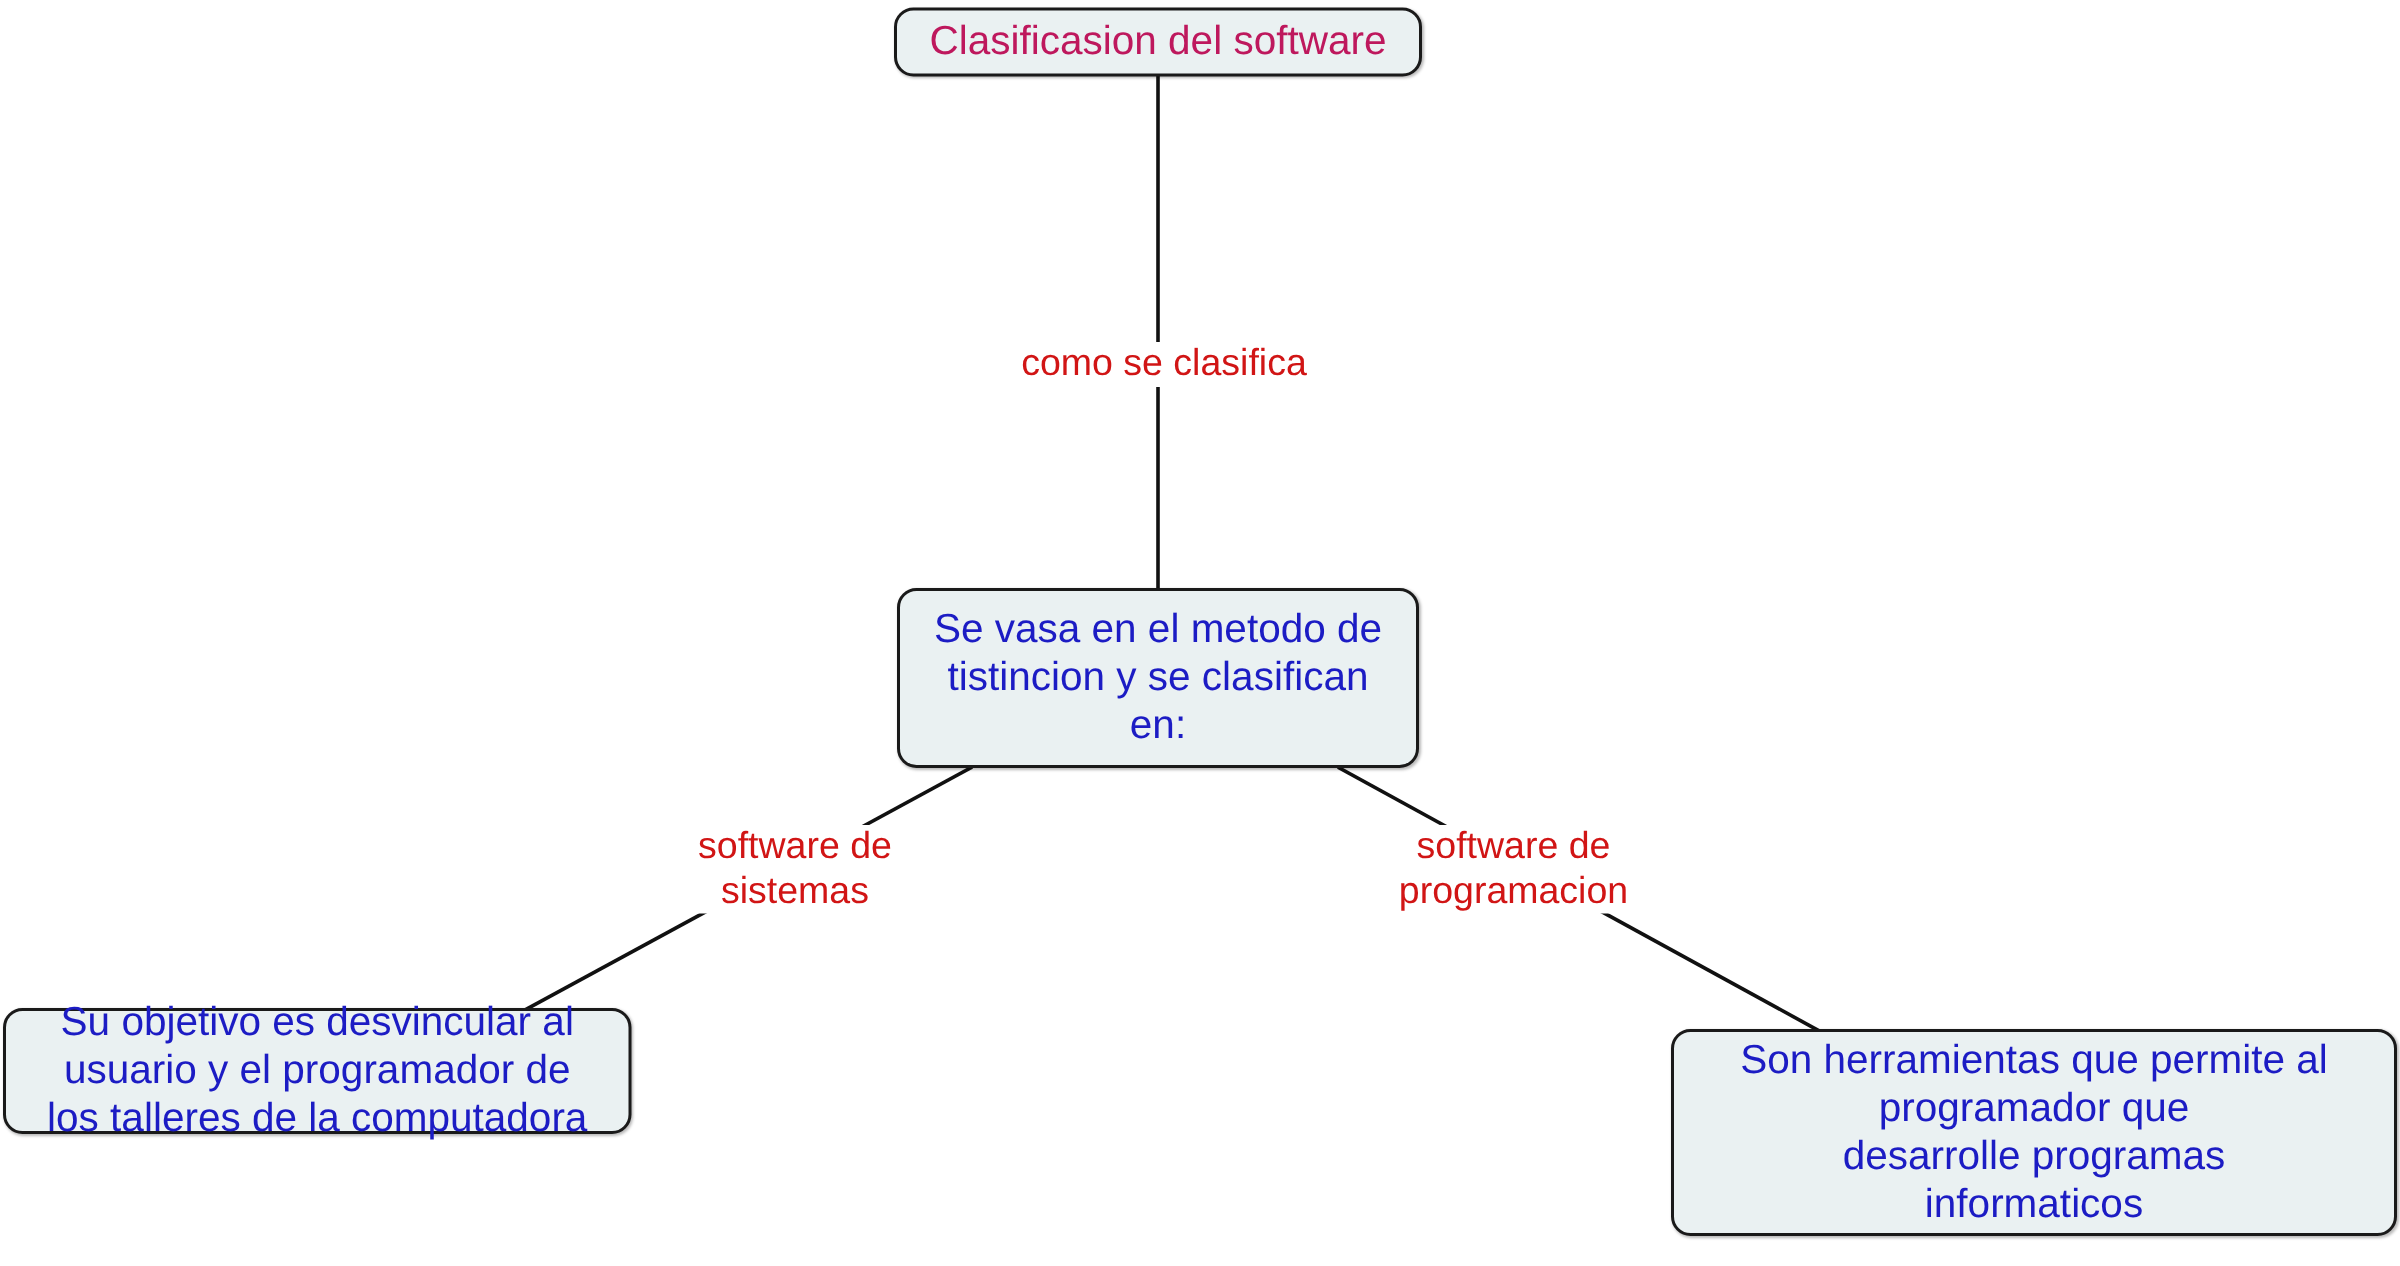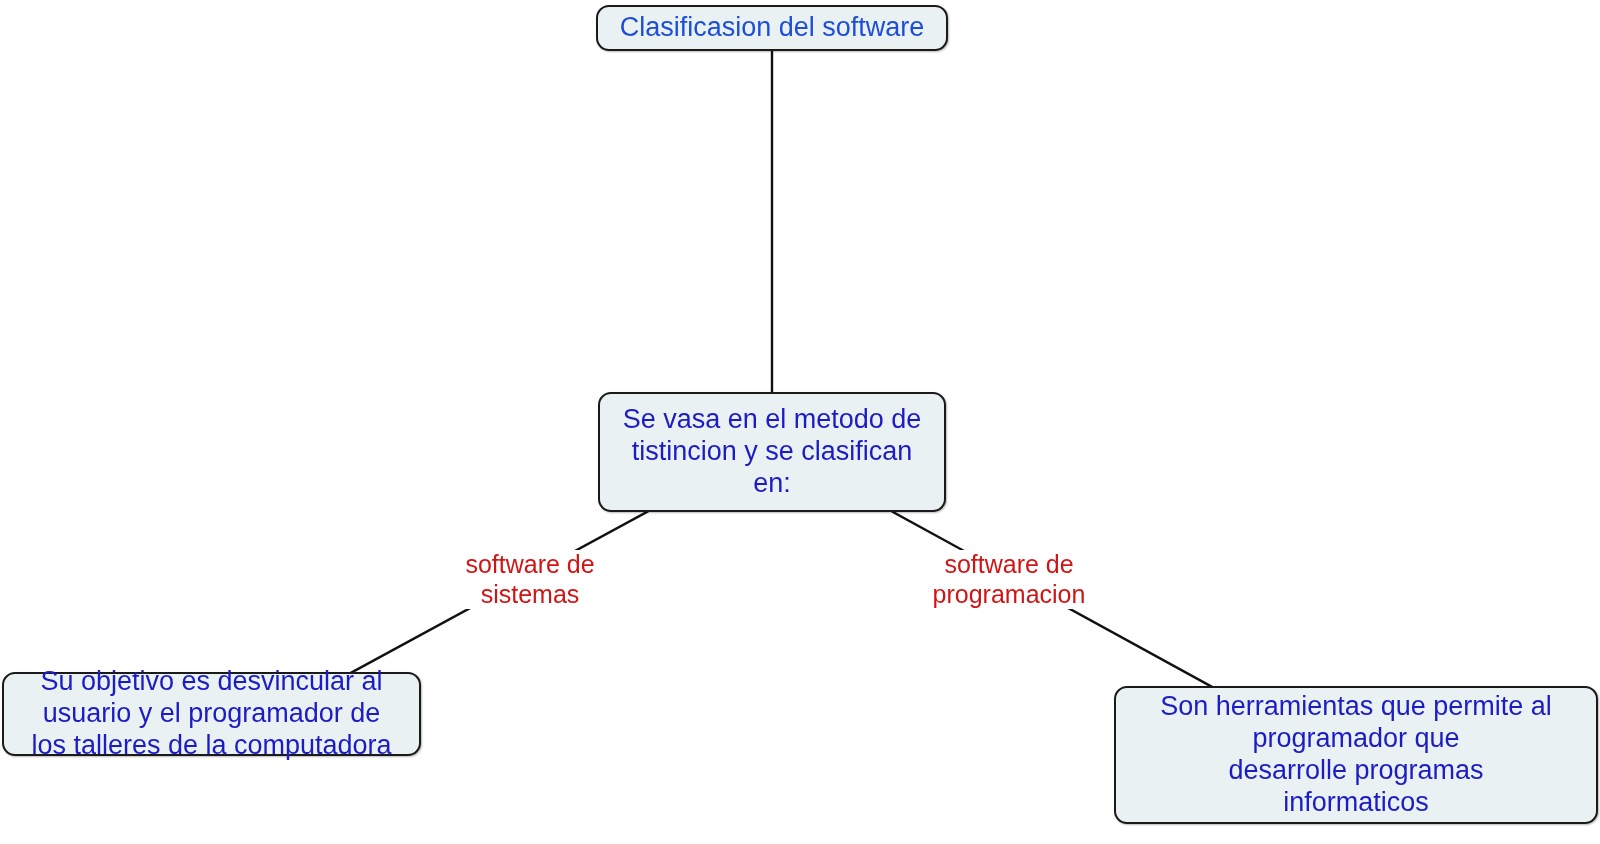--- a/index.html
+++ b/index.html
@@ -34,21 +34,21 @@
     border-radius: 13px;
     display: flex;
     align-items: center;
     justify-content: center;
     text-align: center;
     line-height: 1.18;
     white-space: pre-line;
     box-shadow: 1px 1px 2px rgba(0,0,0,0.28);
   }
   .node-root {
-    color: #1d4ed8;
+    color: #be185d;
     font-size: 27px;
   }
   .node-concept {
     color: #1c1cc4;
     font-size: 27px;
   }
   .edge-label {
     position: absolute;
     color: #d11515;
     font-size: 25px;
@@ -104,20 +104,21 @@
 <div id="canvas">
 
   <svg id="edge-layer" viewBox="0 0 1600 844" width="1600" height="844" xmlns="http://www.w3.org/2000/svg">
     <line x1="772" y1="51" x2="772" y2="394" stroke="#111111" stroke-width="2.4" stroke-linecap="square"></line>
     <line x1="647" y1="512" x2="345" y2="676" stroke="#111111" stroke-width="2.4" stroke-linecap="square"></line>
     <line x1="893" y1="512" x2="1216" y2="689" stroke="#111111" stroke-width="2.4" stroke-linecap="square"></line>
   </svg>
 
   <div id="node-root" class="node node-root">Clasificasion del software</div>
 
+  <div id="label-como" class="edge-label">como se clasifica</div>
 
   <div id="node-middle" class="node node-concept">Se vasa en el metodo de
 tistincion y se clasifican
 en:</div>
 
   <div id="label-sistemas" class="edge-label">software de
 sistemas</div>
 
   <div id="label-programacion" class="edge-label">software de
 programacion</div>

